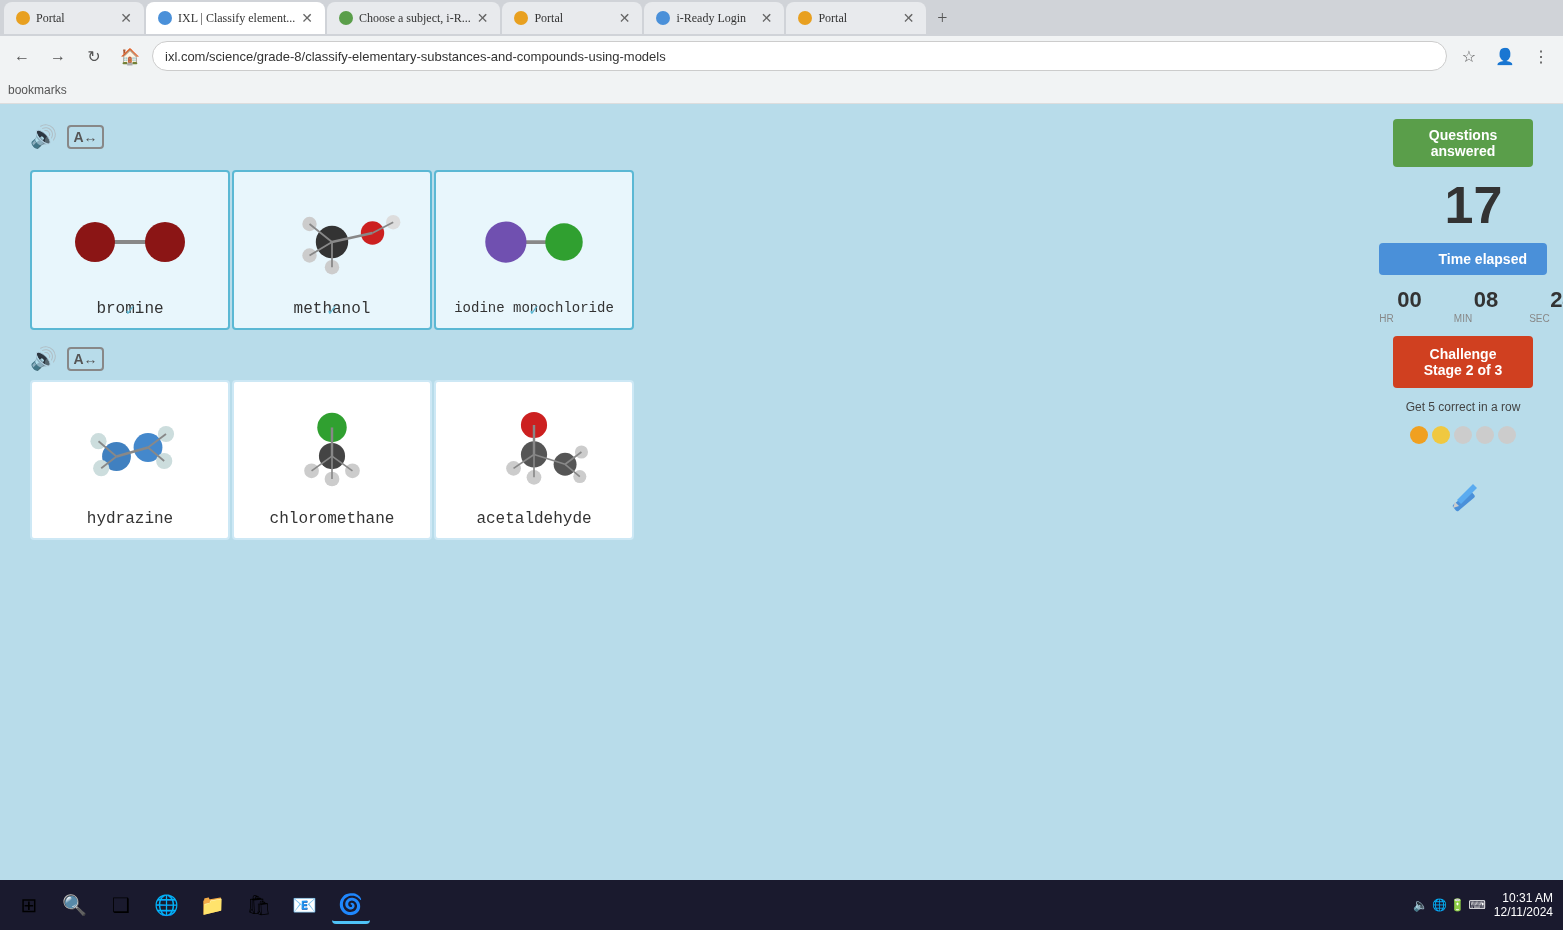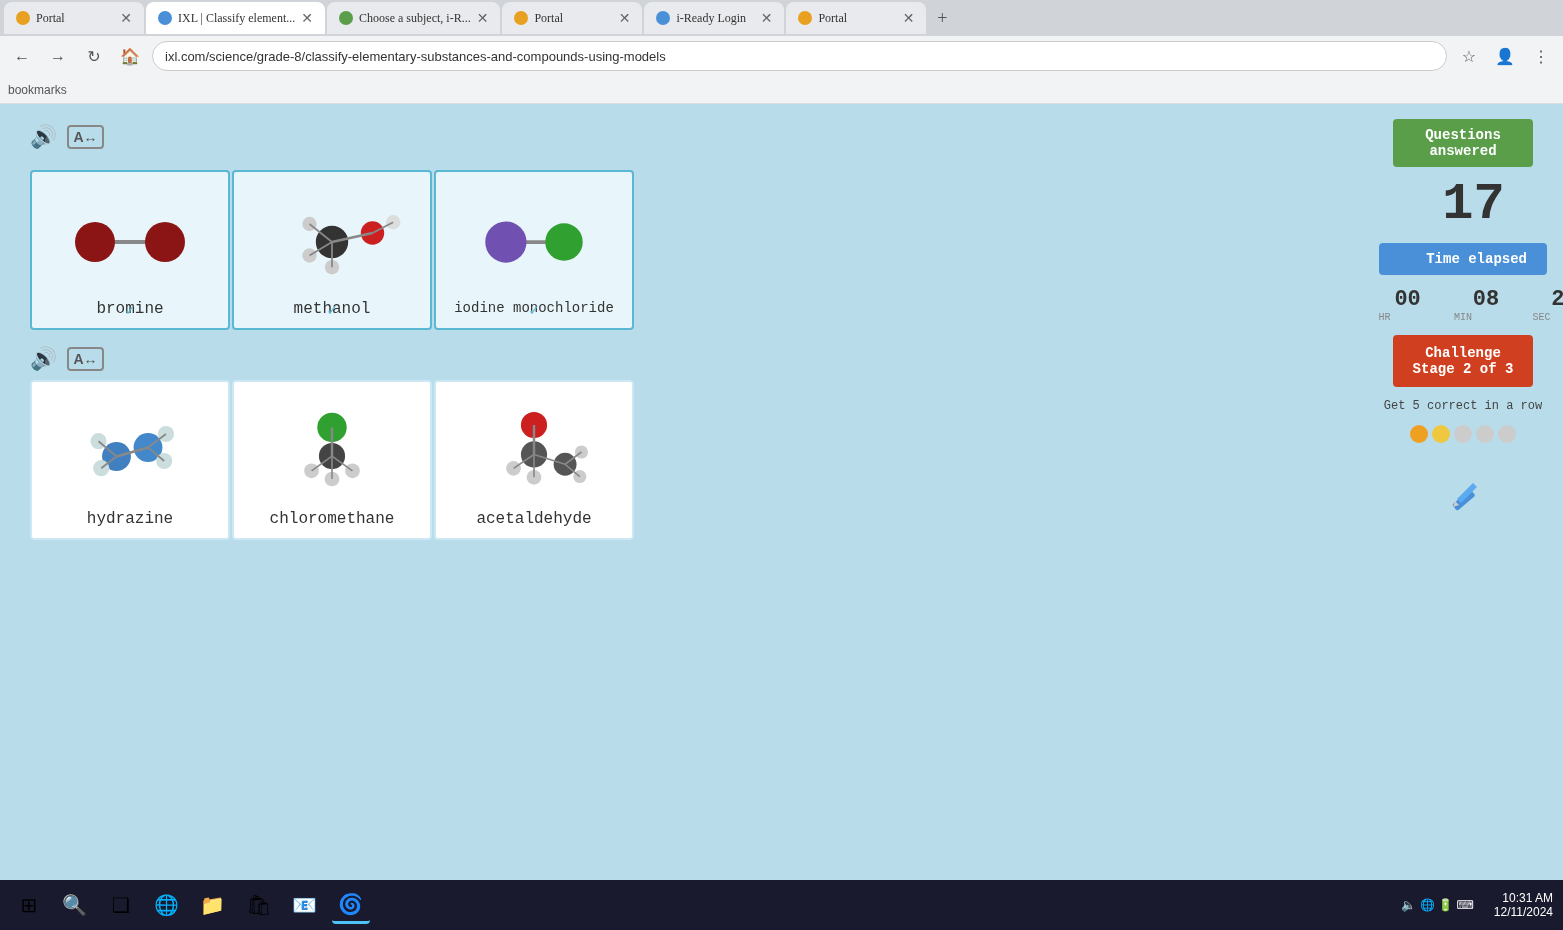--- a/index.html
+++ b/index.html
@@ -340,21 +340,20 @@
       margin-left: auto;
       display: flex;
       align-items: center;
       gap: 8px;
       color: #fff;
       font-size: 12px;
     }
 
     .clock {
       text-align: right;
-      margin-left: 12px;
     }
   </style>
 </head>
 <body>
 
 <div class="browser-chrome">
 
   <div class="tab-bar">
     <div class="tab">
       <div class="tab-icon" style="background:#e8a020;"></div>
@@ -541,21 +540,21 @@
             <line x1="80" y1="58" x2="80" y2="86" stroke="#888" stroke-width="2"></line>
             <line x1="118" y1="70" x2="136" y2="85" stroke="#888" stroke-width="2"></line>
             <line x1="118" y1="70" x2="138" y2="55" stroke="#888" stroke-width="2"></line>
           </svg>
         </div>
         <span class="molecule-name">acetaldehyde</span>
       </div>
     </div>
   </div>
 
-  <div class="right-sidebar" style="position:relative;font-family:Liberation Mono, monospace;">
+  <div class="right-sidebar" style="position:relative;">
 
     <div class="questions-answered-box">
       <span>Questions answered</span>
     </div>
 
     <div class="questions-count">17</div>
 
     <div class="time-elapsed-box">
       <span>Time elapsed</span>
     </div>

